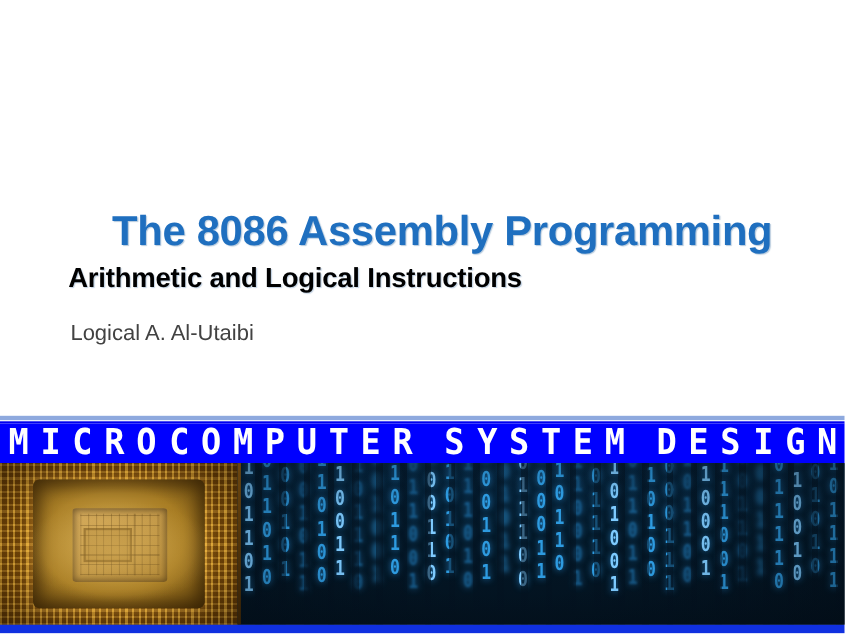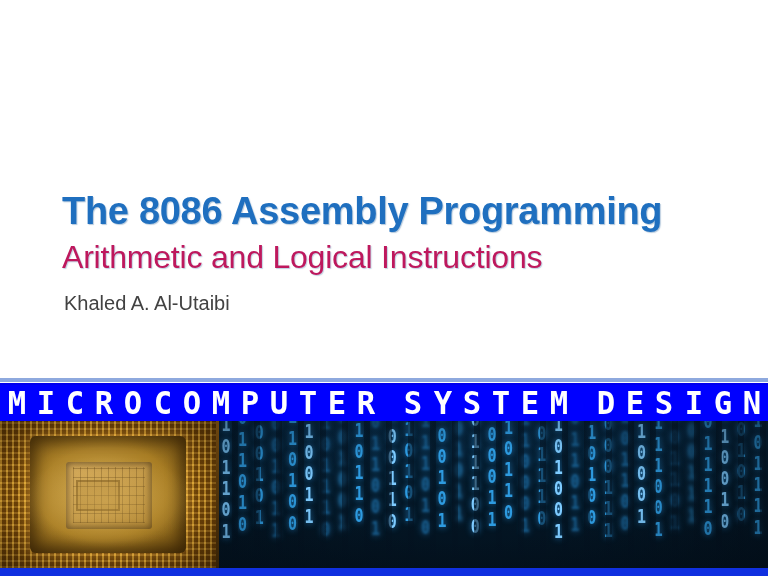--- a/index.html
+++ b/index.html
@@ -27,25 +27,26 @@
   }
   .slide-title {
     font-size: 38px;
     font-weight: bold;
     color: #1F6FBF;
     letter-spacing: -0.3px;
     line-height: 1.12;
     margin: 0;
     text-shadow: 1px 1px 1px rgba(140,170,200,0.65);
     white-space: nowrap;
+    text-align: center;
   }
   .slide-subtitle {
-    font-size: 32px;
-    font-weight: normal;
-    color: #be185d;
+    font-size: 25px;
+    font-weight: bold;
+    color: #000000;
     letter-spacing: -0.2px;
     line-height: 1.15;
     margin: 6px 0 0 0;
     text-shadow: 1px 1px 1px rgba(140,170,200,0.55);
     white-space: nowrap;
   }
 
   
   .author-block {
     position: absolute;
@@ -268,21 +269,21 @@
 <body>
 
 <div id="slide">
 
   <div class="title-block">
     <h1 class="slide-title">The 8086 Assembly Programming</h1>
     <h2 class="slide-subtitle">Arithmetic and Logical Instructions</h2>
   </div>
 
   <div class="author-block">
-    <p class="author-line">Khaled A. Al-Utaibi</p>
+    <p class="author-line">Logical A. Al-Utaibi</p>
   </div>
 
   <div class="rule-light"></div>
   <div class="rule-dark"></div>
 
   <div class="banner">
     <div class="banner-text" id="banner-text">
         <span class="ch">M</span>
         <span class="ch">I</span>
         <span class="ch">C</span>

